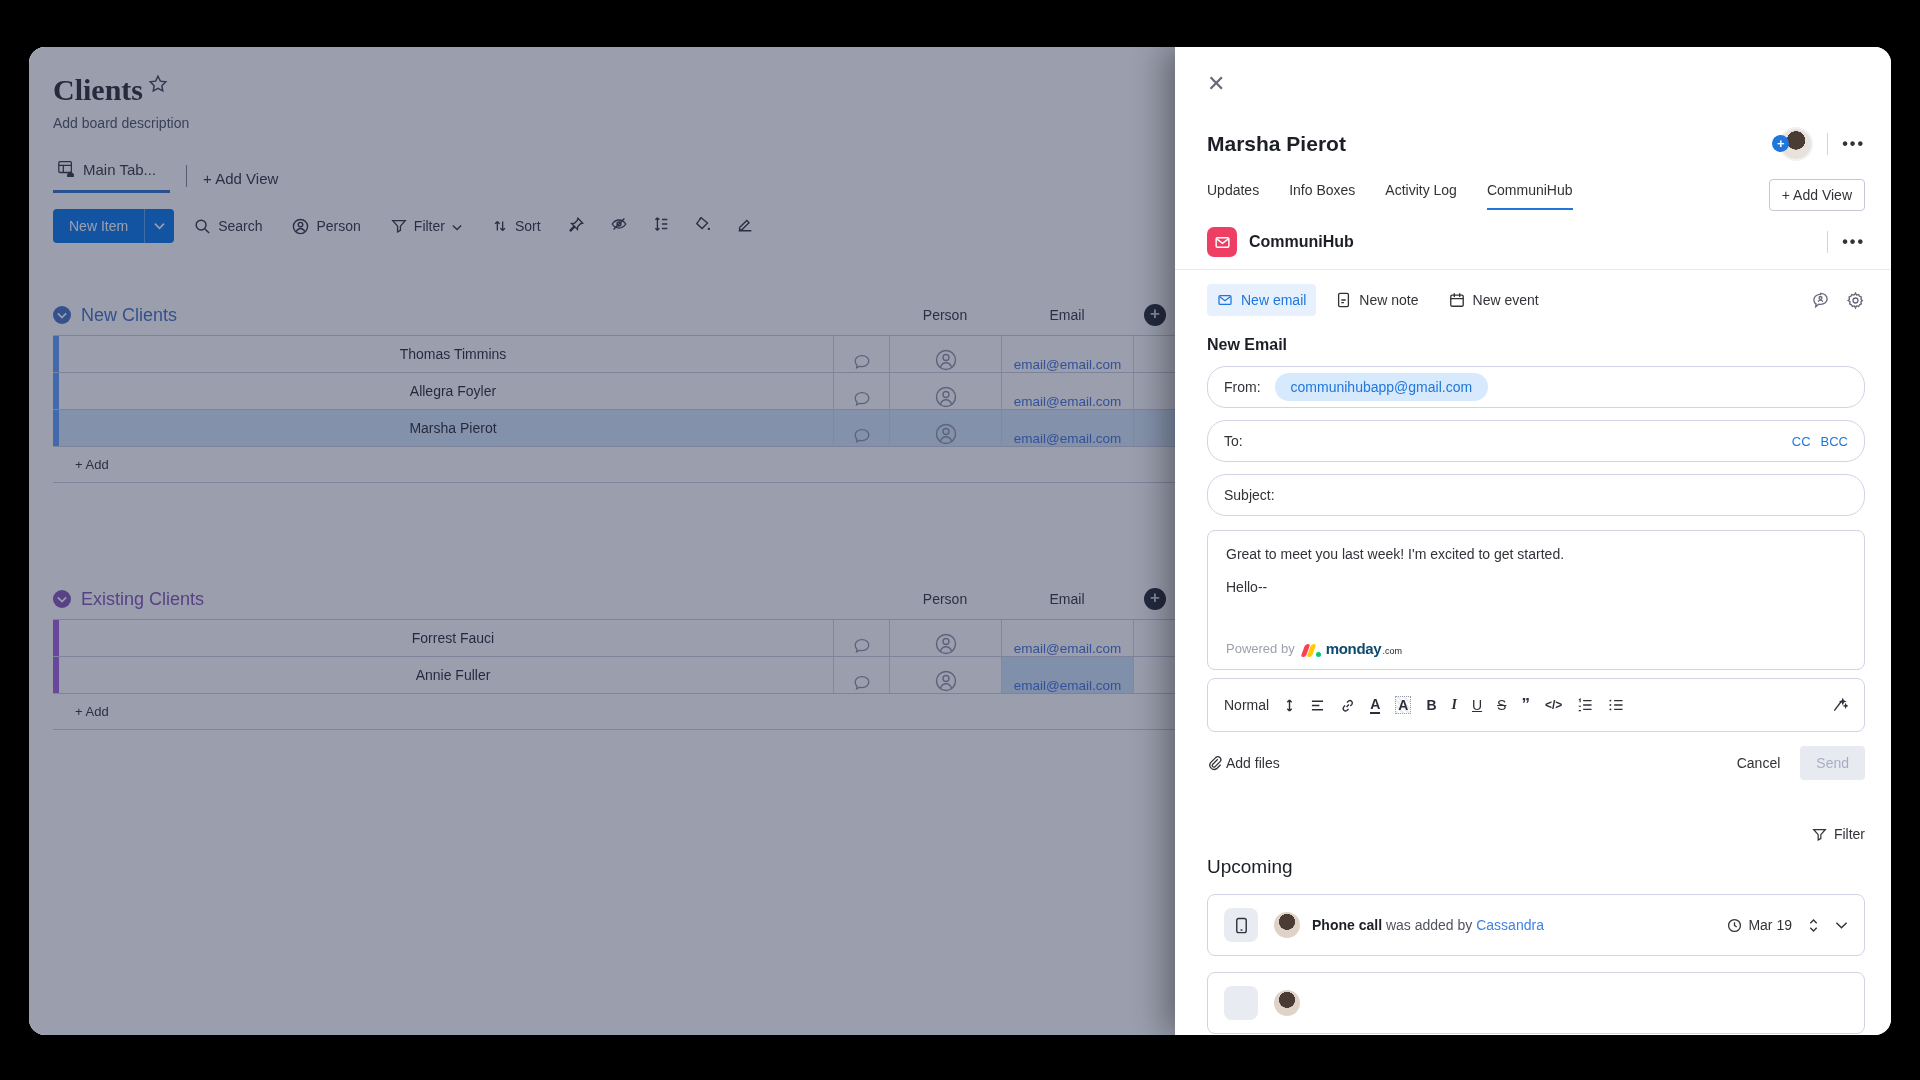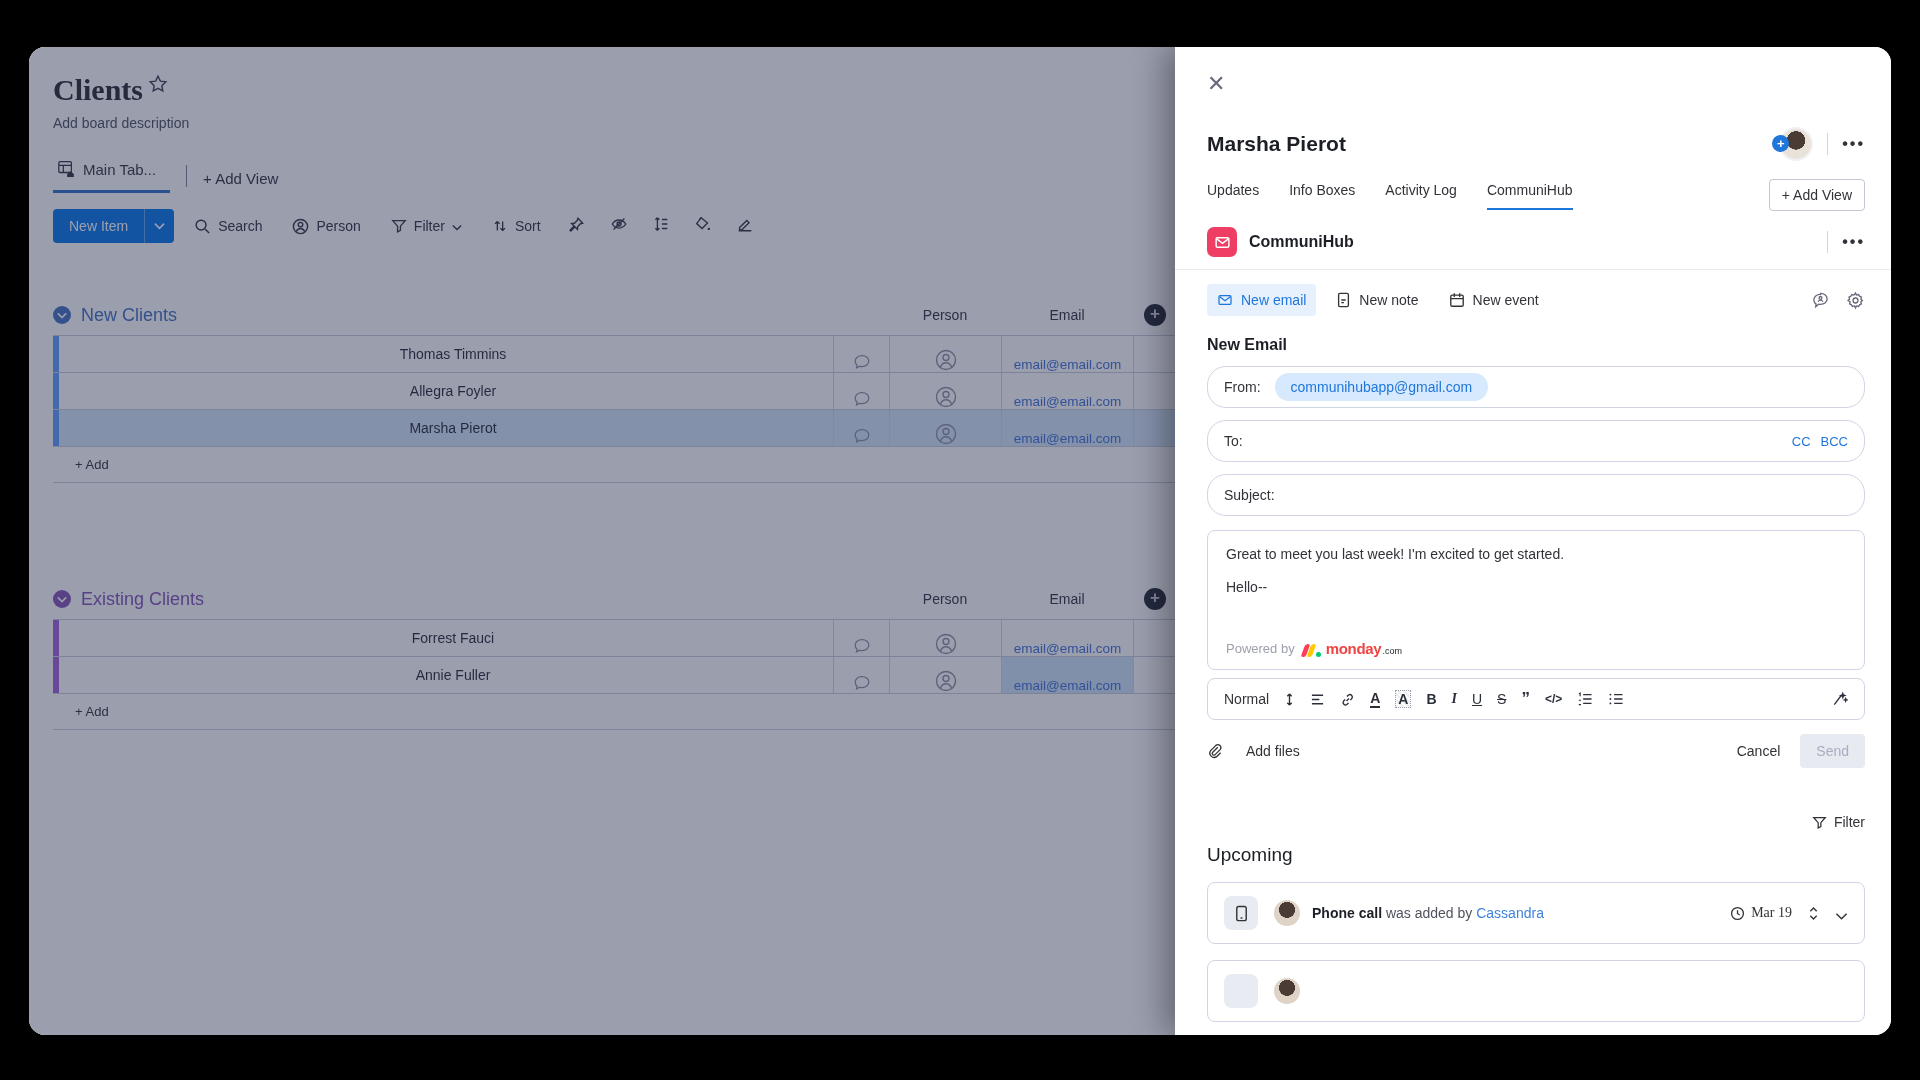--- a/index.html
+++ b/index.html
@@ -83,43 +83,43 @@
   .ccbcc { margin-left:auto; display:flex; gap:10px; font-size:13px; color:#1f76db; font-weight:500; }
   .bodybox { margin-top:14px; height:140px; border:1px solid #d0d4e4; border-radius:8px; padding:15px 18px; position:relative; }
   .bodyline { font-size:14px; color:#323338; }
   .bodyline + .bodyline { margin-top:17px; }
   .powered { position:absolute; left:18px; bottom:12px; display:flex; align-items:center; gap:8px; }
   .powered .pb { font-size:13px; color:#9da0ad; }
   .mlogo { display:flex; align-items:flex-end; gap:1px; }
   .slash { width:5px; height:13px; border-radius:3px; transform:skewX(-20deg); }
   .s-red { background:#ff3d57; } .s-yel { background:#ffcb00; }
   .s-dot { width:5px; height:5px; border-radius:50%; background:#00ca72; align-self:flex-end; margin-left:1px; }
-  .mword { font-size:15px; font-weight:700; color:#ef4444; margin-left:4px; letter-spacing:-0.3px; }
+  .mword { font-size:15px; font-weight:700; color:#0c4a6e; margin-left:4px; letter-spacing:-0.3px; }
   .mcom { font-size:9px; color:#24262e; margin-bottom:1px; }
-  .fmtbar { margin-top:8px; height:42px; border:1px solid #d0d4e4; border-radius:8px; display:flex; align-items:center; gap:15px; padding:4px 16px; }
+  .fmtbar { margin-top:8px; height:54px; border:1px solid #d0d4e4; border-radius:8px; display:flex; align-items:center; gap:15px; padding:4px 16px; }
   .fmt { font-size:14px; color:#2b2f3a; display:flex; align-items:center; }
   .fmt.b { font-weight:700; } .fmt.i { font-style:italic; font-family:"Liberation Serif",serif; font-weight:700;}
   .fmt.u { text-decoration:underline; } .fmt.s { text-decoration:line-through; }
   .fmt.q { font-weight:700; font-size:17px; } .fmt.code { font-size:12px; font-weight:700; }
   .fmt-normal { display:flex; align-items:center; gap:8px; font-size:14px; }
   .wand { margin-left:auto; }
   .files-row { margin-top:14px; display:flex; align-items:center; }
-  .addfiles { display:flex; align-items:flex-start; gap:24px; font-size:14px; color:#323338; }
+  .addfiles { display:flex; align-items:flex-start; gap:4px; font-size:14px; color:#323338; }
   .cancel { margin-left:auto; font-size:14px; color:#323338; padding:8px 12px; }
   .send { background:#e8eaf1; color:#a9adc0; font-size:14px; border-radius:4px; padding:9px 16px; margin-left:8px; }
   .filter-row { margin-top:46px; display:flex; justify-content:flex-end; }
   .filter-link { display:flex; align-items:center; gap:7px; font-size:14px; color:#323338; }
   .section-h { margin-top:14px; font-size:19px; color:#1c1f26; }
   .tcard { margin-top:16px; height:62px; border:1px solid #d0d4e4; border-radius:8px; display:flex; align-items:center; padding:0 16px; }
   .tcard .icbox { width:34px; height:34px; border-radius:8px; background:#e9ebf2; display:flex; align-items:center; justify-content:center; }
   .tcard .avatar-sm { width:26px; height:26px; border-radius:50%; margin-left:16px; background:radial-gradient(circle at 50% 38%, #4a3b35 0 38%, #ded3c6 39% 100%); }
   .tcard .txt { margin-left:12px; font-size:14px; color:#50535e; white-space:nowrap; }
   .tcard .txt b { color:#1c1f26; }
   .tcard .txt a { color:#3f82e0; text-decoration:none; }
-  .tcard .right { margin-left:auto; display:flex; align-items:flex-end; gap:16px;font-family:Liberation Serif, serif; }
+  .tcard .right { margin-left:auto; display:flex; align-items:center; gap:16px; }
   .timebox { display:flex; align-items:center; gap:6px; font-size:14px; color:#323338; }
   .prev-h { margin-top:30px; }
 </style>
 </head>
 <body>
 
 <div class="window">
 
   <div class="board">
     <div class="board-title-row">

